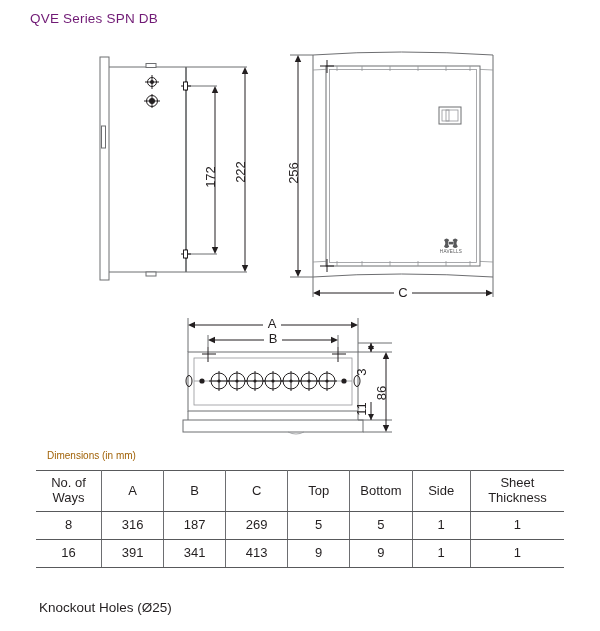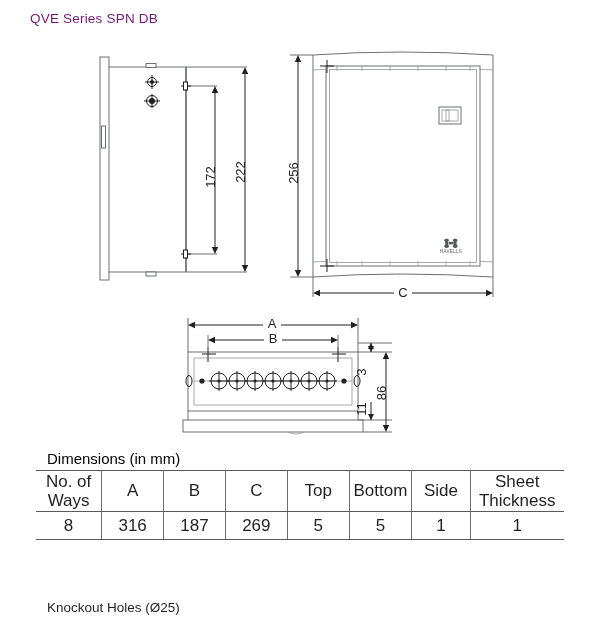--- a/index.html
+++ b/index.html
@@ -28,39 +28,39 @@
     position: absolute;
     left: 0;
     top: 0;
     width: 600px;
     height: 455px;
   }
   #dims-caption {
     position: absolute;
     left: 47px;
     top: 450px;
-    font-size: 15px;
-    color: #000000;
+    font-size: 10px;
+    color: #a16207;
     white-space: nowrap;
   }
   #knockout-caption {
     position: absolute;
-    left: 47px;
+    left: 39px;
     top: 600px;
     font-size: 13.5px;
     color: #231f20;
     white-space: nowrap;
   }
   #dimensions-table {
     position: absolute;
     left: 36px;
     top: 470px;
     width: 528px;
     border-collapse: collapse;
-    font-size: 17px;
+    font-size: 13px;
     color: #231f20;
   }
   #dimensions-table td {
     border-left: 1px solid #6d6e71;
     border-right: 1px solid #6d6e71;
     text-align: center;
     vertical-align: middle;
     line-height: 1.12;
     padding: 0;
   }
@@ -338,16 +338,26 @@
     <tr class="data-row">
       <td class="c0 edge-left">8</td>
       <td class="c1">316</td>
       <td class="c2">187</td>
       <td class="c3">269</td>
       <td class="c4">5</td>
       <td class="c5">5</td>
       <td class="c6">1</td>
       <td class="c7 edge-right">1</td>
     </tr>
+    <tr class="data-row">
+      <td class="c0 edge-left">16</td>
+      <td class="c1">391</td>
+      <td class="c2">341</td>
+      <td class="c3">413</td>
+      <td class="c4">9</td>
+      <td class="c5">9</td>
+      <td class="c6">1</td>
+      <td class="c7 edge-right">1</td>
+    </tr>
   </tbody>
 </table>
 
 <div id="knockout-caption">Knockout Holes (Ø25)</div>
 
 </body></html>

